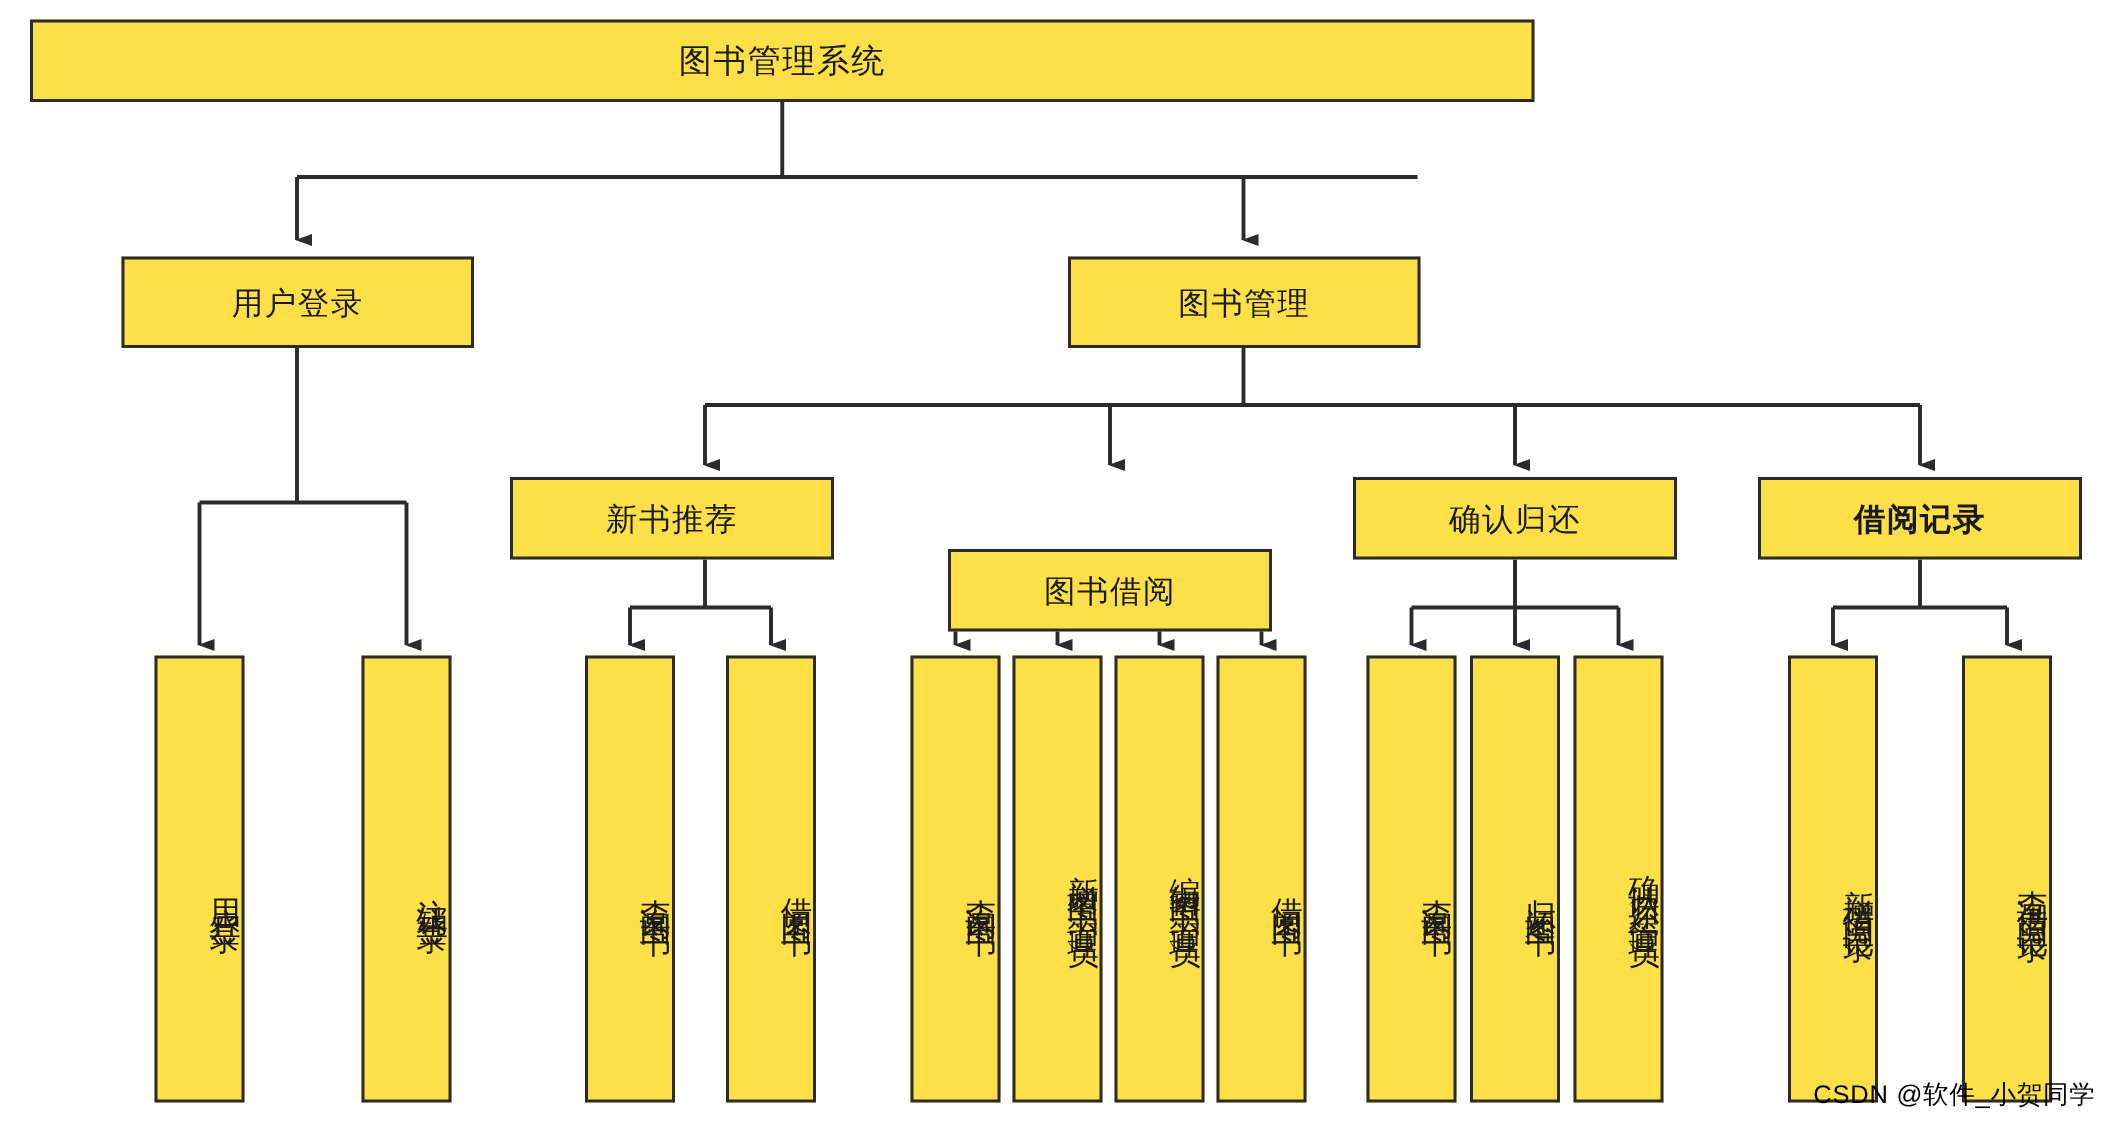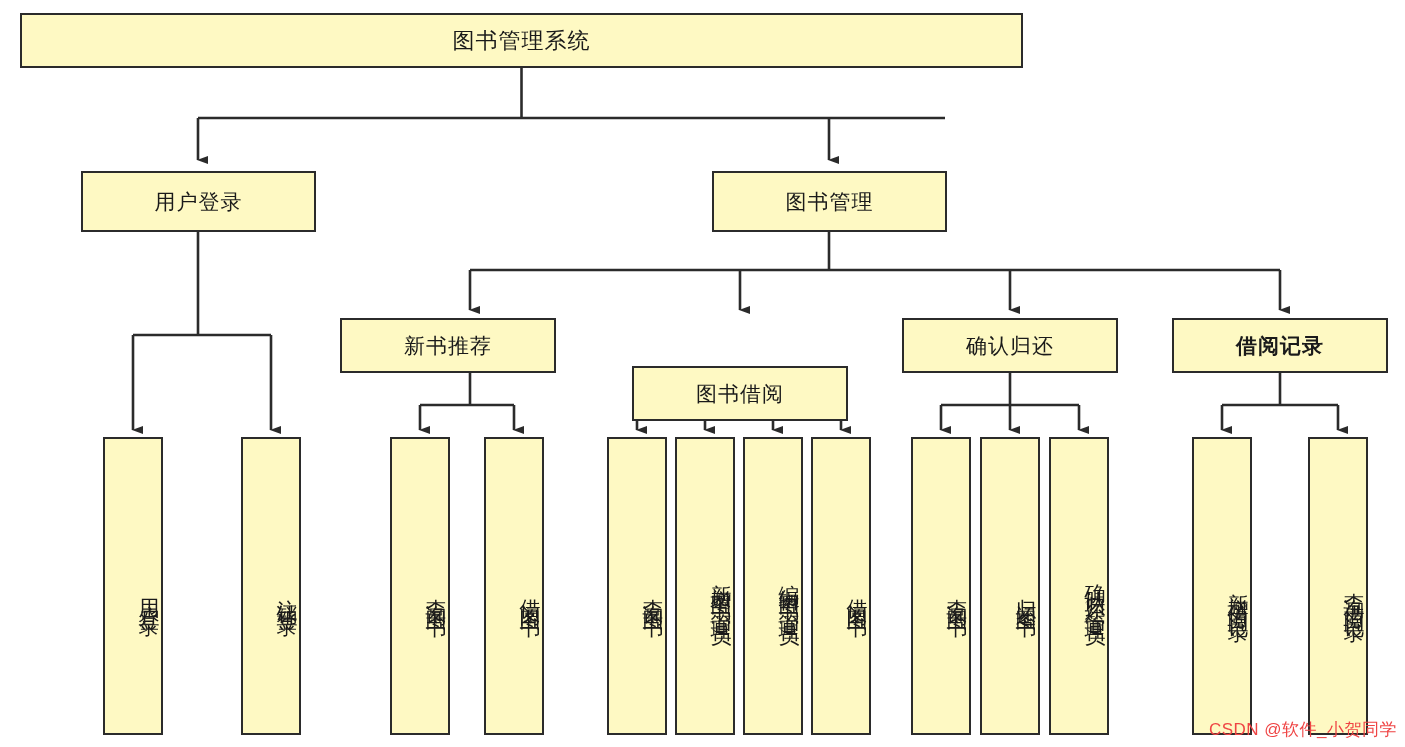--- a/index.html
+++ b/index.html
@@ -20,21 +20,21 @@
   #edges {
     position: absolute;
     left: 0;
     top: 0;
     width: 1405px;
     height: 747px;
   }
   .node {
     position: absolute;
     box-sizing: border-box;
-    background: #fef9c3;
+    background: #fde047;
     border: 2px solid #2b2b2b;
     display: flex;
     align-items: center;
     justify-content: center;
     color: #1a1a1a;
   }
   .node-h {
     font-size: 21px;
     letter-spacing: 1px;
     white-space: nowrap;
@@ -56,21 +56,21 @@
   .node-v .vlabel {
     writing-mode: vertical-rl;
     text-orientation: upright;
     display: block;
   }
   .watermark {
     position: absolute;
     right: 8px;
     bottom: 6px;
     font-size: 17px;
-    color: #ef4444;
+    color: #000000;
     white-space: nowrap;
     letter-spacing: 0.5px;
   }
 </style>
 </head>
 <body>
 
 <div id="canvas">
 
   <svg id="edges" viewBox="0 0 1405 747">

